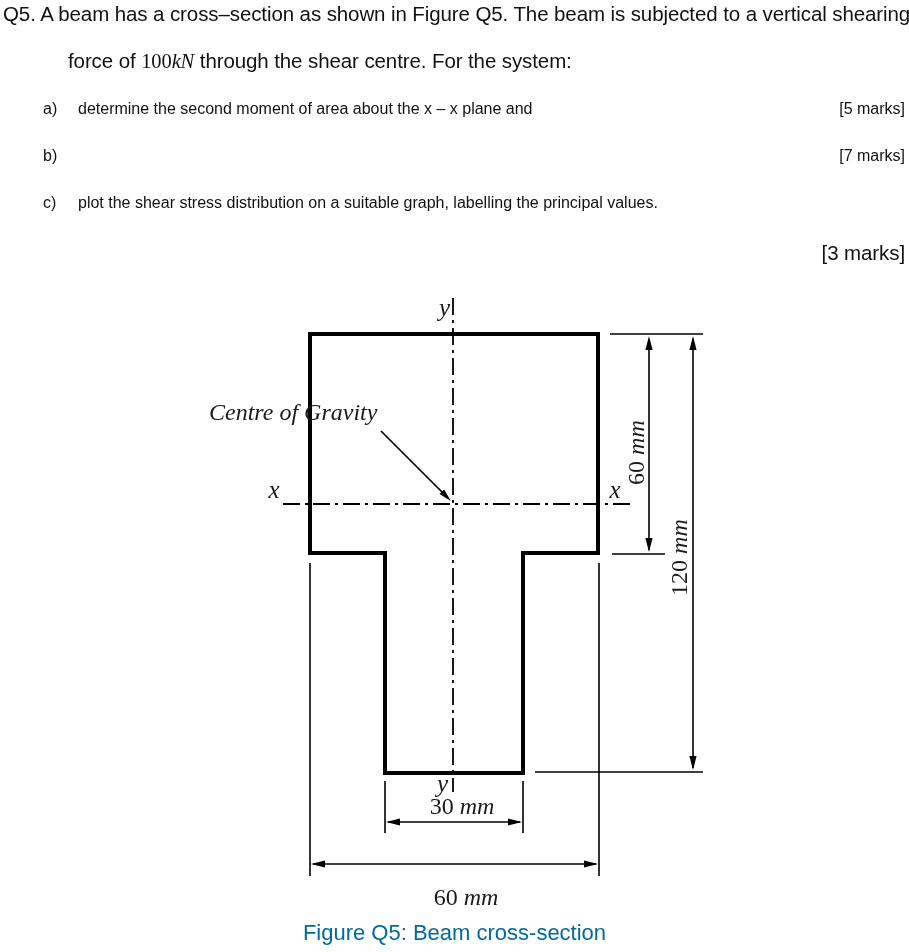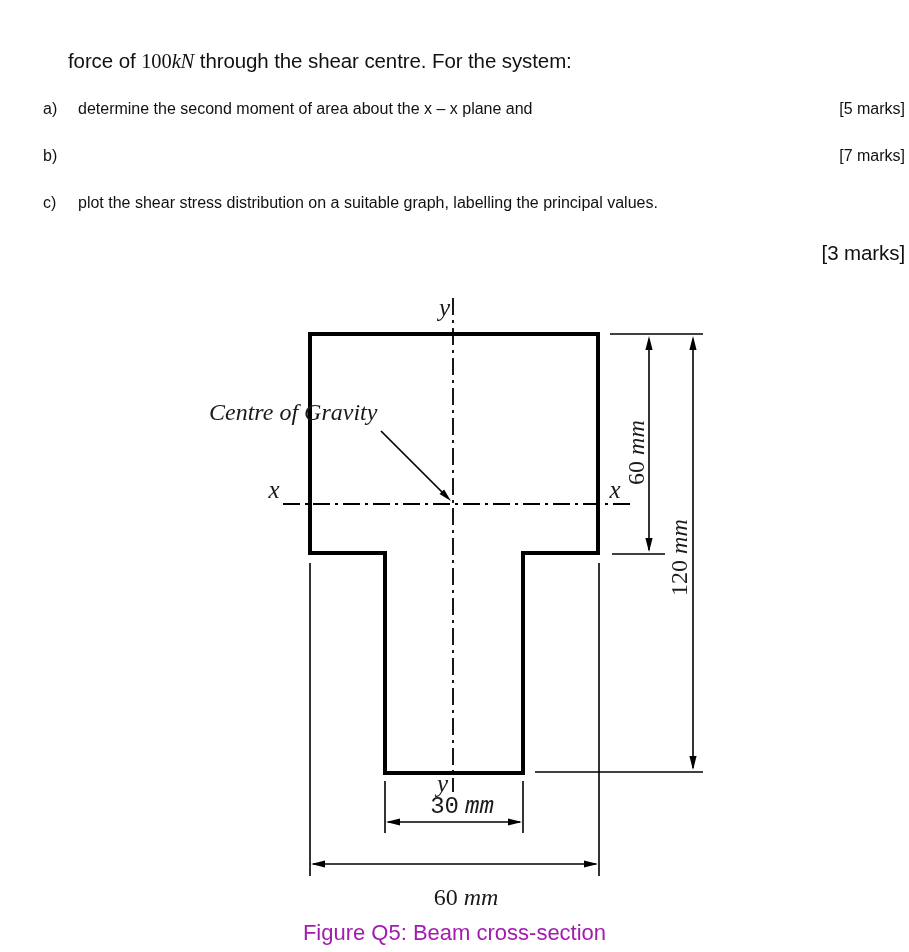--- a/index.html
+++ b/index.html
@@ -19,28 +19,29 @@
   .fig-label{
     position:absolute;font-family:"Liberation Serif",serif;font-style:italic;
     font-size:24px;color:#1a1a1a;line-height:1.05;
   }
   .fig-label .val{font-style:normal;}
   .fig-label .unit{font-style:italic;padding-left:6px;}
   .axis-label{font-size:25px;}
   .rot{transform:rotate(-90deg);transform-origin:center center;text-align:center;}
   .dim-h{text-align:center;}
   .caption{
-    position:absolute;left:0;right:0;text-align:center;font-size:22px;color:#a21caf;
+    position:absolute;left:0;right:0;text-align:center;font-size:22px;color:#0369a1;
   }
 </style>
 </head>
 <body>
 
 <div class="page">
 
+  <div class="tline" style="left:3px;top:2px;">Q5. A beam has a cross–section as shown in Figure Q5. The beam is subjected to a vertical shearing</div>
 
   <div class="tline" style="left:40px;top:49px;margin-left:28px;"><span>force of </span><span class="math">100</span><span class="math-it">kN</span><span> through the shear centre. For the system:</span></div>
 
   <div class="item-row" style="top:100px;">
     <span class="item-label">a)</span>
     <span class="item-text">determine the second moment of area about the x – x plane and</span>
     <span class="item-marks">[5 marks]</span>
   </div>
 
   <div class="item-row" style="top:147px;">
@@ -94,19 +95,19 @@
 
   <div class="fig-label axis-label" style="left:262px;top:477px;width:24px;text-align:center;">x</div>
   <div class="fig-label axis-label" style="left:603px;top:477px;width:24px;text-align:center;">x</div>
   <div class="fig-label axis-label" style="left:428px;top:295px;width:22px;text-align:right;">y</div>
   <div class="fig-label axis-label" style="left:426px;top:771px;width:22px;text-align:right;">y</div>
 
   <div class="fig-label rot" style="left:577px;top:440px;width:120px;"><span class="val">60</span><span class="unit">mm</span></div>
 
   <div class="fig-label rot" style="left:607px;top:545px;width:145px;"><span class="val">120</span><span class="unit">mm</span></div>
 
-  <div class="fig-label dim-h" style="left:402px;top:794px;width:120px;font-family:Liberation Mono, monospace;"><span class="val">30</span><span class="unit">mm</span></div>
+  <div class="fig-label dim-h" style="left:402px;top:794px;width:120px;"><span class="val">30</span><span class="unit">mm</span></div>
 
   <div class="fig-label dim-h" style="left:405px;top:837px;width:122px;margin-top:48px;"><span class="val">60</span><span class="unit">mm</span></div>
 
   <div class="caption" style="top:920px;">Figure Q5: Beam cross-section</div>
 
 </div>
 
 </body></html>

